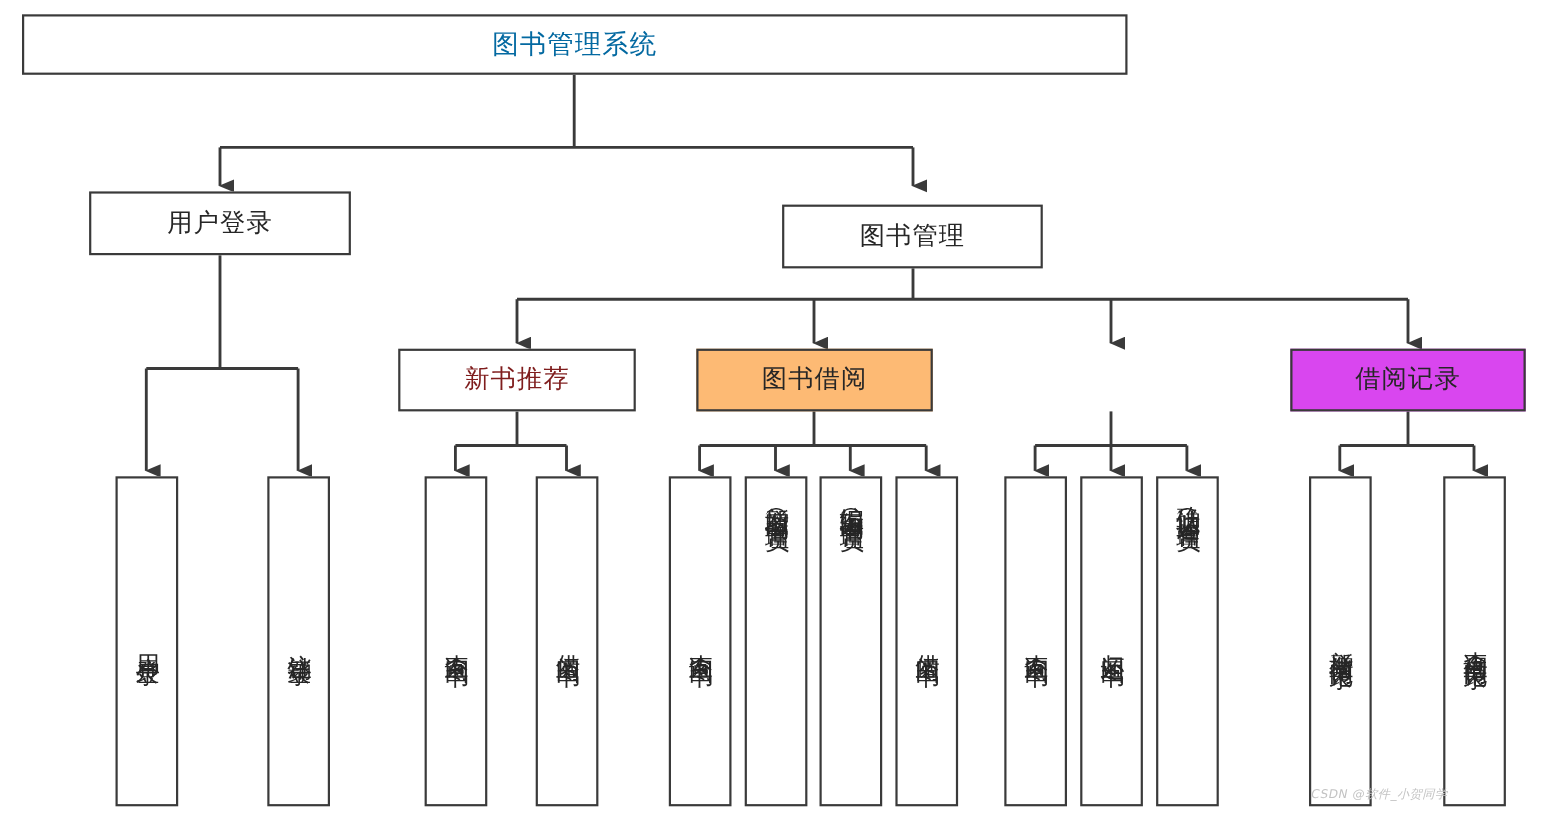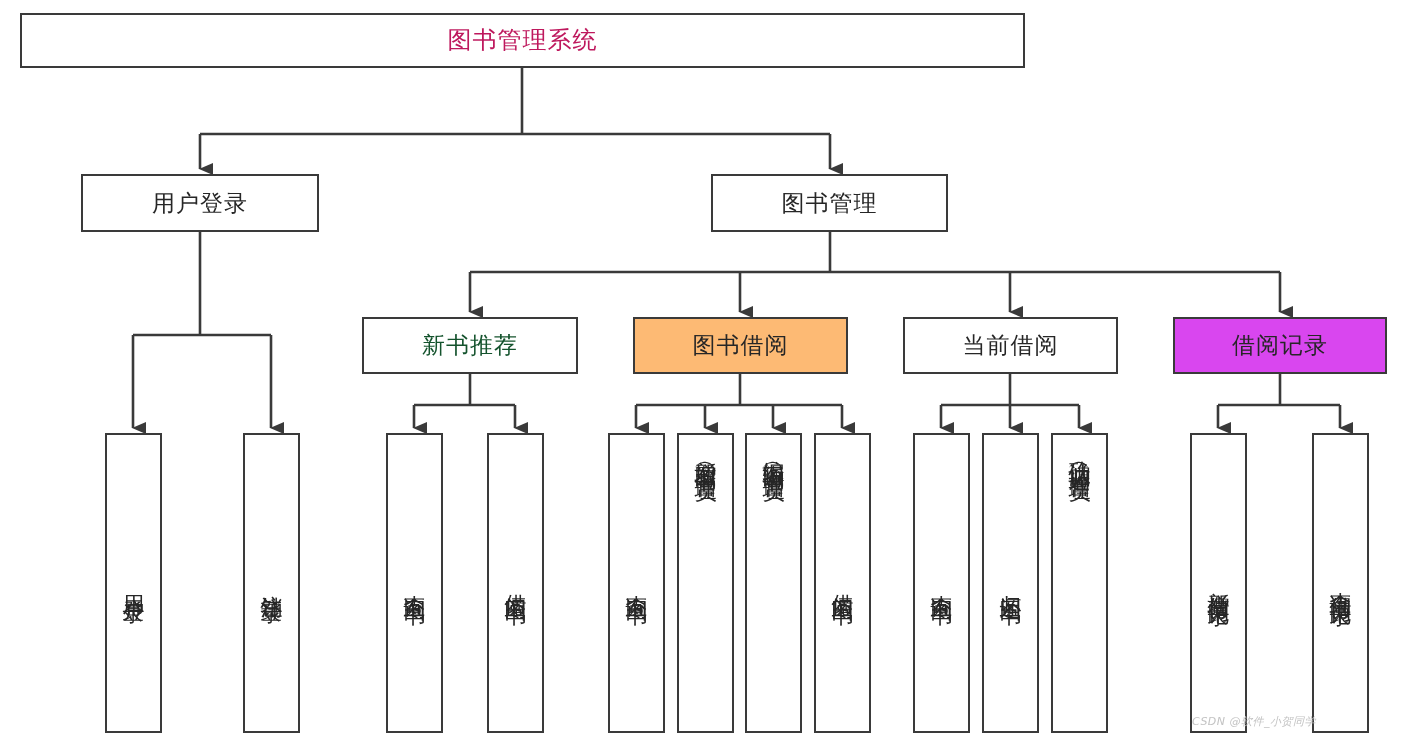--- a/index.html
+++ b/index.html
@@ -128,40 +128,37 @@
       <path d="M 1010 405 L 1010 428" marker-end="url(#arrow)"></path>
       <path d="M 1079 405 L 1079 428" marker-end="url(#arrow)"></path>
 
       <path d="M 1280 374 L 1280 405"></path>
       <path d="M 1218 405 L 1340 405"></path>
       <path d="M 1218 405 L 1218 428" marker-end="url(#arrow)"></path>
       <path d="M 1340 405 L 1340 428" marker-end="url(#arrow)"></path>
     </g>
   </svg>
 
-  <div class="node h root" style="left: 20px; top: 13px; width: 1005px; height: 55px; border-color: rgb(58, 58, 58); background: rgb(255, 255, 255); color: #be185d;">
+  <div class="node h root" style="left: 20px; top: 13px; width: 1005px; height: 55px; border-color: rgb(58, 58, 58); background: rgb(255, 255, 255); color: #0369a1;">
     <span class="label">图书管理系统</span>
   </div>
 
   <div class="node h" style="left: 81px; top: 174px; width: 238px; height: 58px; border-color: rgb(58, 58, 58); background: rgb(255, 255, 255); color: rgb(38, 38, 38);">
     <span class="label">用户登录</span>
   </div>
-  <div class="node h" style="left: 711px; top: 174px; width: 237px; height: 58px; border-color: rgb(58, 58, 58); background: rgb(255, 255, 255); color: rgb(38, 38, 38);">
+  <div class="node h" style="left: 711px; top: 186px; width: 237px; height: 58px; border-color: rgb(58, 58, 58); background: rgb(255, 255, 255); color: rgb(38, 38, 38);">
     <span class="label">图书管理</span>
   </div>
 
-  <div class="node h" style="left: 362px; top: 317px; width: 216px; height: 57px; border-color: rgb(58, 58, 58); background: rgb(255, 255, 255); color: #14532d;">
+  <div class="node h" style="left: 362px; top: 317px; width: 216px; height: 57px; border-color: rgb(58, 58, 58); background: rgb(255, 255, 255); color: #7f1d1d;">
     <span class="label">新书推荐</span>
   </div>
   <div class="node h" style="left: 633px; top: 317px; width: 215px; height: 57px; border-color: rgb(58, 58, 58); background: #fdba74; color: rgb(38, 38, 38);">
     <span class="label">图书借阅</span>
   </div>
-  <div class="node h" style="left: 903px; top: 317px; width: 215px; height: 57px; border-color: rgb(58, 58, 58); background: rgb(255, 255, 255); color: rgb(38, 38, 38);">
-    <span class="label">当前借阅</span>
-  </div>
   <div class="node h" style="left: 1173px; top: 317px; width: 214px; height: 57px; border-color: rgb(58, 58, 58); background: #d946ef; color: rgb(38, 38, 38);">
     <span class="label">借阅记录</span>
   </div>
 
   <div class="node v centered" style="left: 105px; top: 433px; width: 57px; height: 300px; border-color: rgb(58, 58, 58); background: rgb(255, 255, 255); color: rgb(38, 38, 38);">
     <span class="label">用户登录</span>
   </div>
   <div class="node v centered" style="left: 243px; top: 433px; width: 57px; height: 300px; border-color: rgb(58, 58, 58); background: rgb(255, 255, 255); color: rgb(38, 38, 38);">
     <span class="label">注销登录</span>
   </div>

